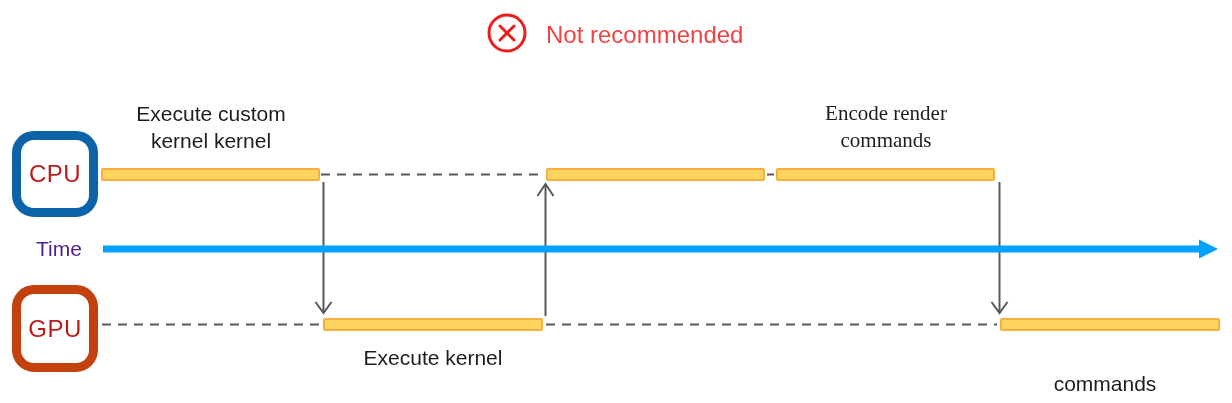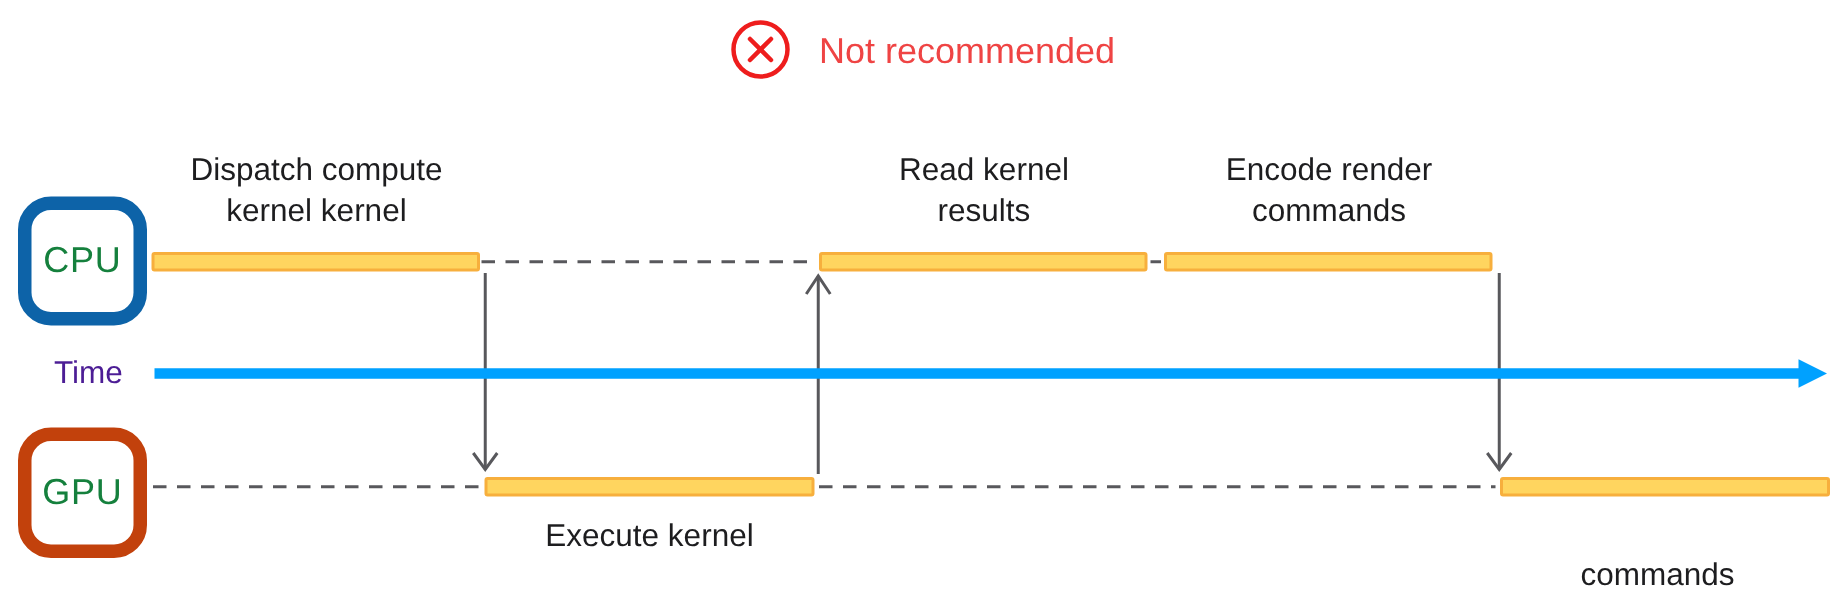--- a/index.html
+++ b/index.html
@@ -19,21 +19,21 @@
     font-size: 24px; color: #ef4444;
   }
 
   
   .proc-box {
     width: 86px; height: 86px;
     box-sizing: border-box;
     border-radius: 22px;
     background: #ffffff;
     display: flex; align-items: center; justify-content: center;
-    font-size: 24px; color: #15803d; letter-spacing: 0.5px;
+    font-size: 24px; color: #b91c1c; letter-spacing: 0.5px;
   }
   .cpu-box { left: 12px; top: 131px; border: 9px solid #0d63a8; }
   .gpu-box { left: 12px; top: 285px; border: 9px solid #c2410c; height: 87px; }
 
   
   .time-label { left: 36px; top: 237px; font-size: 21px; color: #4c1d95; }
 
   
   .bar {
     height: 13px;
@@ -98,28 +98,24 @@
   <div class="abs proc-box cpu-box">
     <span>CPU</span>
   </div>
   <div class="abs proc-box gpu-box">
     <span>GPU</span>
   </div>
 
   <div class="abs time-label">Time</div>
 
   <div class="abs bar-label" style="left:101px; top:100px; width:220px;">
-    <span>Dispatch compute</span><br>
+    <span>Execute custom</span><br>
     <span>kernel kernel</span>
   </div>
-  <div class="abs bar-label" style="left:546px; top:100px; width:220px;">
-    <span>Read kernel</span><br>
-    <span>results</span>
-  </div>
-  <div class="abs bar-label" style="left:776px; top:100px; width:220px;">
+  <div class="abs bar-label" style="left:776px; top:100px; width:220px;font-family:Liberation Serif, serif;">
     <span>Encode render</span><br>
     <span>commands</span>
   </div>
 
   <div class="abs bar cpu-row" style="left:101px; width:219px;"></div>
   <div class="abs bar cpu-row" style="left:546px; width:219px;"></div>
   <div class="abs bar cpu-row" style="left:776px; width:219px;"></div>
 
   <div class="abs bar gpu-row" style="left:323px; width:220px;"></div>
   <div class="abs bar gpu-row" style="left:1000px; width:220px;"></div>

